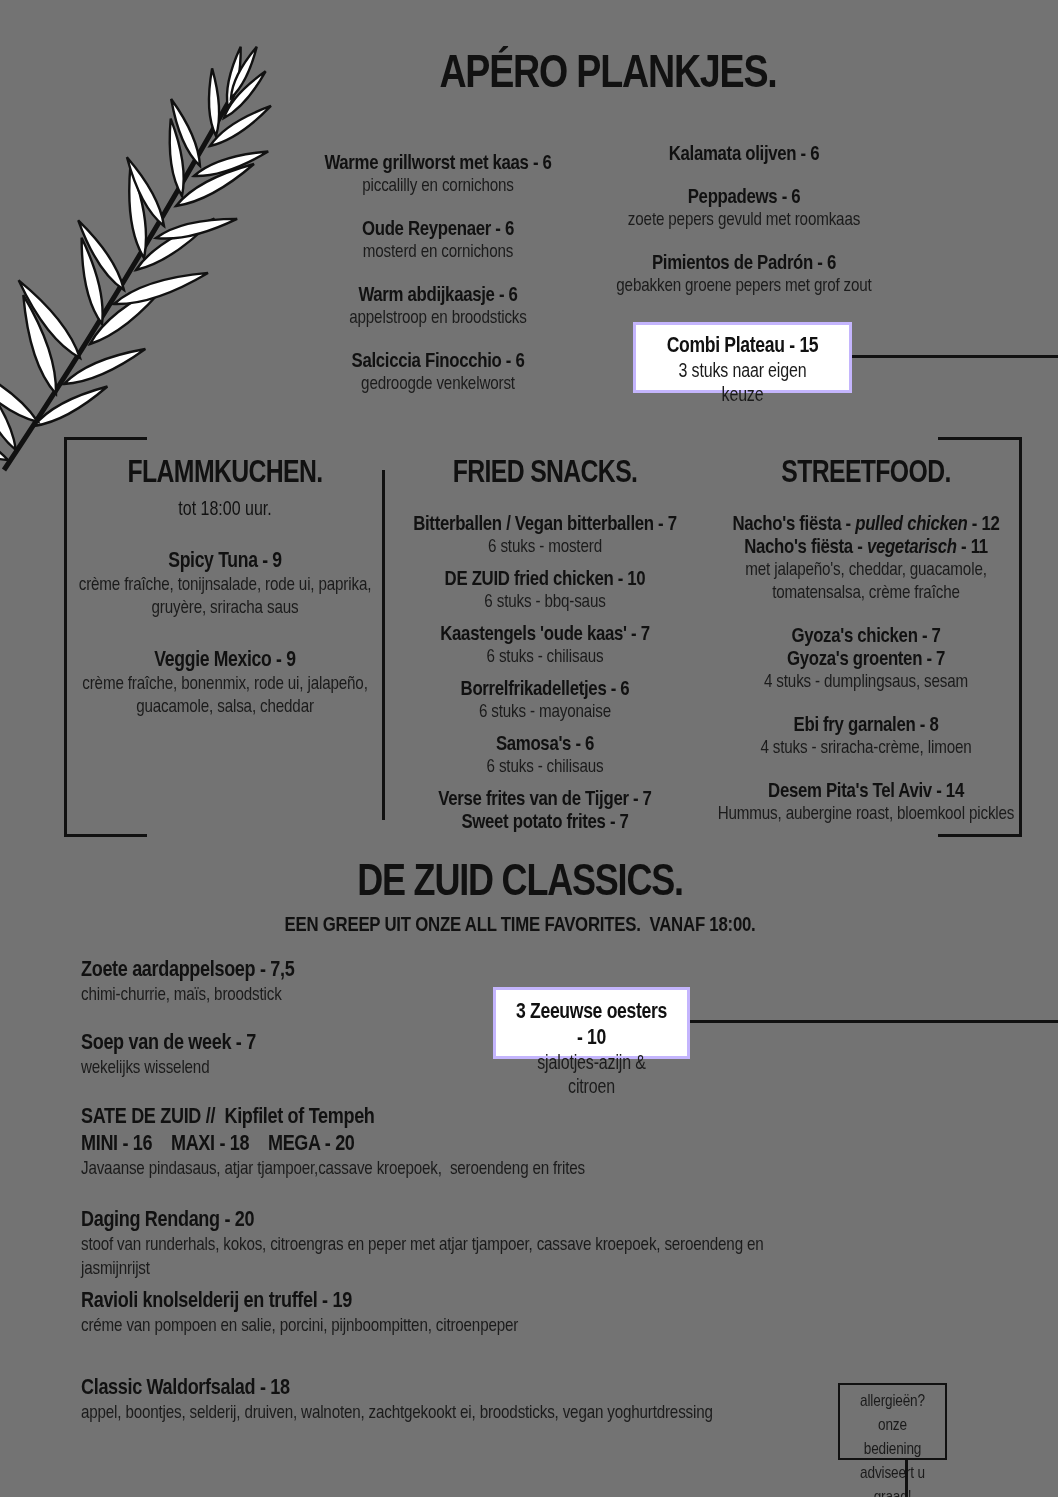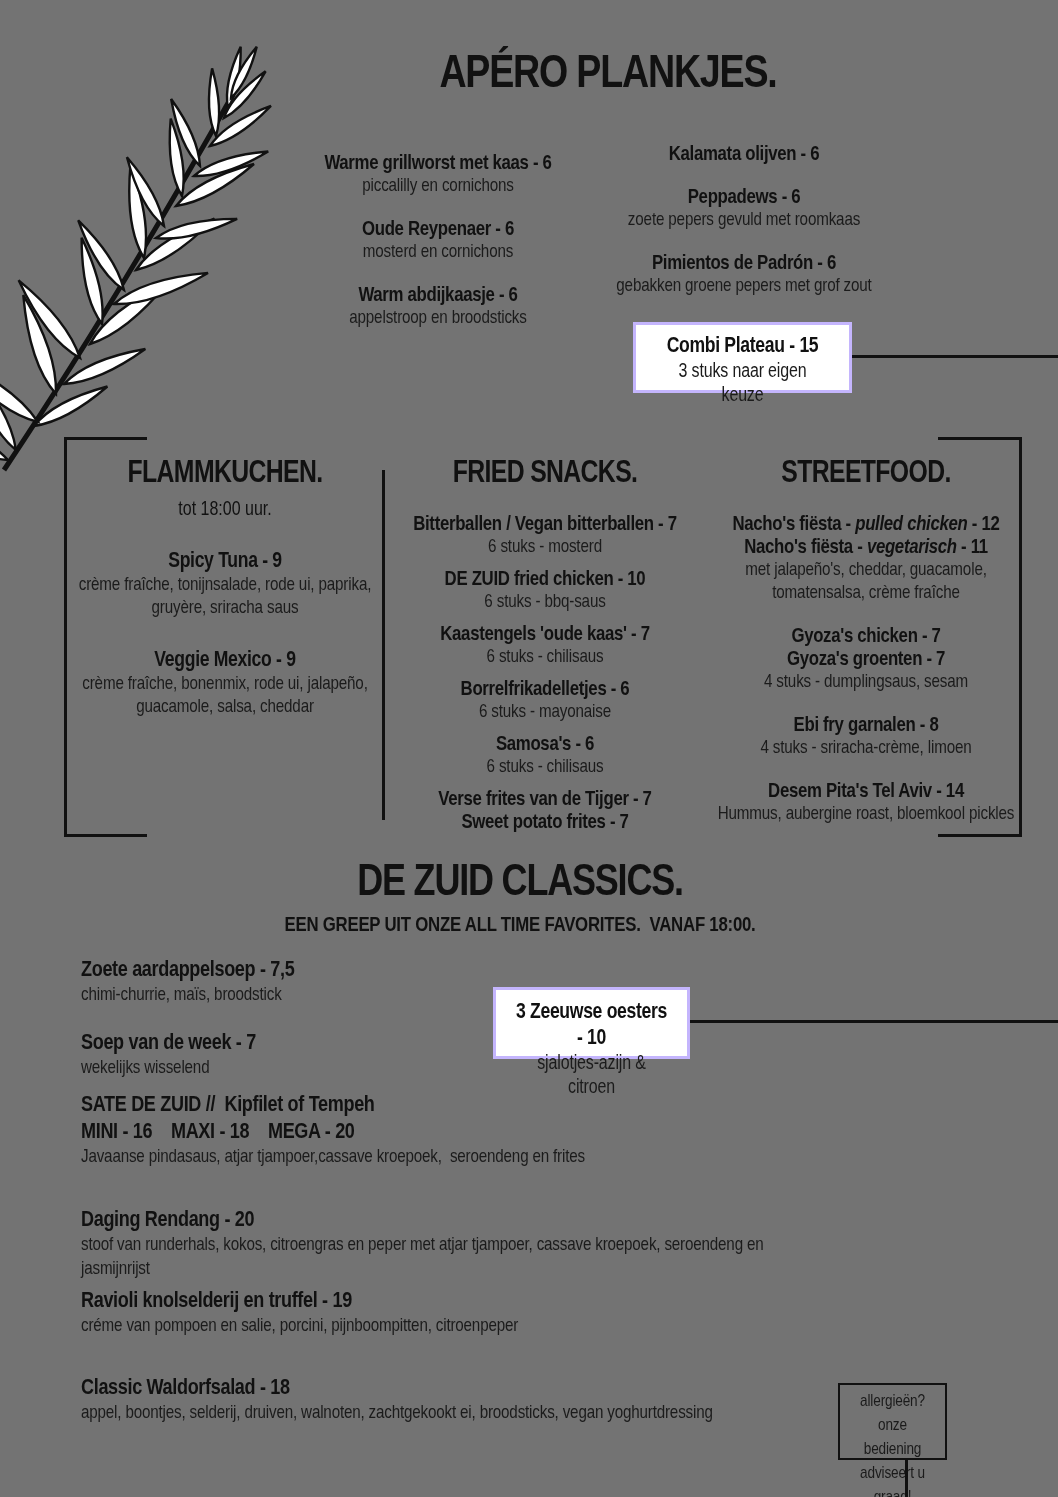--- a/index.html
+++ b/index.html
@@ -81,20 +81,24 @@
       <p class="desc cond">piccalilly en cornichons</p>
     </div>
     <div class="mitem">
       <p class="name cond">Oude Reypenaer - 6</p>
       <p class="desc cond">mosterd en cornichons</p>
     </div>
     <div class="mitem">
       <p class="name cond">Warm abdijkaasje - 6</p>
       <p class="desc cond">appelstroop en broodsticks</p>
     </div>
+    <div class="mitem">
+      <p class="name cond">Salciccia Finocchio - 6</p>
+      <p class="desc cond">gedroogde venkelworst</p>
+    </div>
   </div>
 
   <div class="col apero-col" style="left:564px;top:141px;width:360px;">
     <div class="mitem solo">
       <p class="name cond">Kalamata olijven - 6</p>
     </div>
     <div class="mitem">
       <p class="name cond">Peppadews - 6</p>
       <p class="desc cond">zoete pepers gevuld met roomkaas</p>
     </div>
@@ -191,21 +195,21 @@
 
   <div class="classics">
     <div class="citem" style="top:5px;">
       <p class="name condL">Zoete aardappelsoep - 7,5</p>
       <p class="desc condL">chimi-churrie, maïs, broodstick</p>
     </div>
     <div class="citem" style="top:78px;">
       <p class="name condL">Soep van de week - 7</p>
       <p class="desc condL">wekelijks wisselend</p>
     </div>
-    <div class="citem" style="top:140px;">
+    <div class="citem" style="top:152px;">
       <p class="name condL">SATE DE ZUID //  Kipfilet of Tempeh
 MINI - 16    MAXI - 18    MEGA - 20</p>
       <p class="desc condL">Javaanse pindasaus, atjar tjampoer,cassave kroepoek,  seroendeng en frites</p>
     </div>
     <div class="citem" style="top:255px;">
       <p class="name condL">Daging Rendang - 20</p>
       <p class="desc condL">stoof van runderhals, kokos, citroengras en peper met atjar tjampoer, cassave kroepoek, seroendeng en jasmijnrijst</p>
     </div>
     <div class="citem" style="top:336px;">
       <p class="name condL">Ravioli knolselderij en truffel - 19</p>

